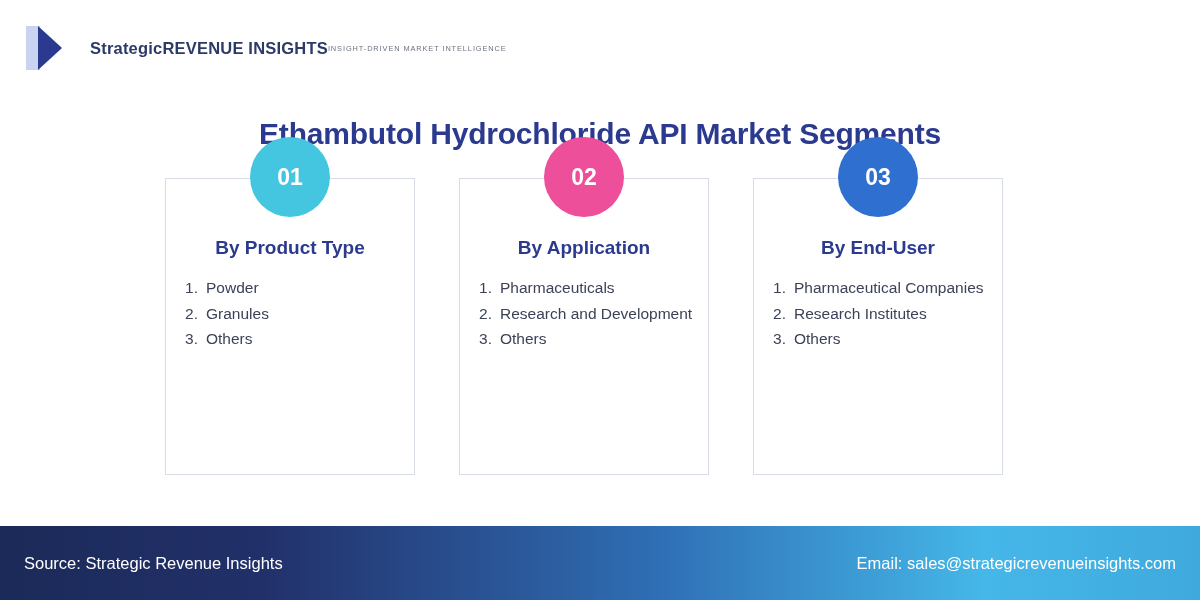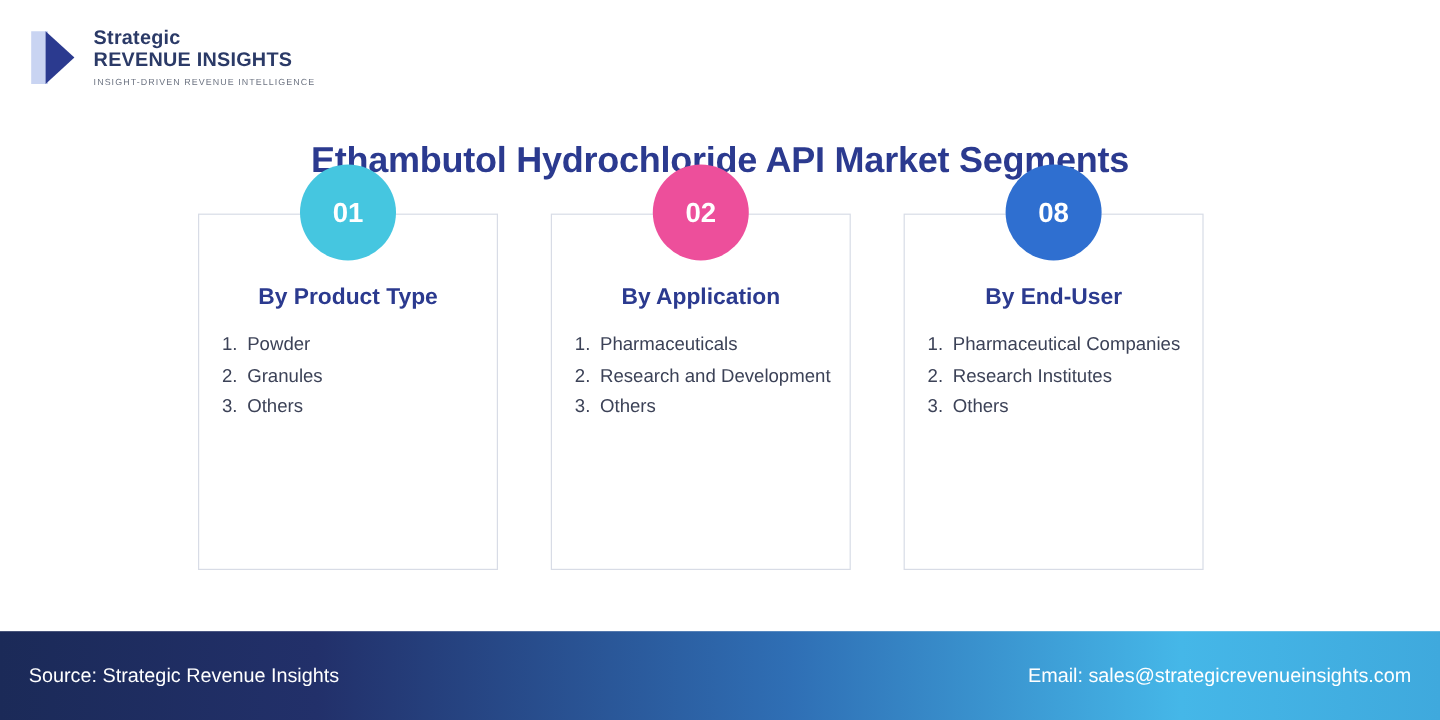--- a/index.html
+++ b/index.html
@@ -25,22 +25,23 @@
     gap: 10px;
   }
   .logo-mark {
     width: 44px;
     height: 56px;
     position: relative;
     flex: 0 0 auto;
   }
   .logo-text {
     display: flex;
-    flex-direction: column;
+    flex-direction: row;
     justify-content: center;
+    margin-left: 12px;
   }
   .logo-line1 {
     font-size: 16.5px;
     font-weight: bold;
     color: #2b3a67;
     letter-spacing: 0.2px;
     line-height: 1.12;
   }
   .logo-line2 {
     font-size: 16.5px;
@@ -156,21 +157,21 @@
 <div class="logo">
   <div class="logo-mark">
     <svg width="44" height="56" viewBox="0 0 44 56" xmlns="http://www.w3.org/2000/svg">
       <path d="M2 6 L2 50 L16 50 L16 6 Z" fill="#c9d4f2"></path>
       <path d="M14 6 L38 28 L14 50 Z" fill="#2b3a8f"></path>
     </svg>
   </div>
   <div class="logo-text">
     <div class="logo-line1">Strategic</div>
     <div class="logo-line2">REVENUE INSIGHTS</div>
-    <div class="logo-tagline">INSIGHT-DRIVEN REVENUE INTELLIGENCE</div>
+    <div class="logo-tagline">INSIGHT-DRIVEN MARKET INTELLIGENCE</div>
   </div>
 </div>
 
 <div class="title">Ethambutol Hydrochloride API Market Segments</div>
 
 <div class="cards">
 
   <div class="card">
     <div class="badge" style="background:#45c6e0;">01</div>
     <div class="card-title">By Product Type</div>
@@ -185,21 +186,21 @@
     <div class="badge" style="background:#ed4f9b;">02</div>
     <div class="card-title">By Application</div>
     <ol class="card-list">
       <li>Pharmaceuticals</li>
       <li>Research and Development</li>
       <li>Others</li>
     </ol>
   </div>
 
   <div class="card">
-    <div class="badge" style="background:#2f6fd0;">08</div>
+    <div class="badge" style="background:#2f6fd0;">03</div>
     <div class="card-title">By End-User</div>
     <ol class="card-list">
       <li>Pharmaceutical Companies</li>
       <li>Research Institutes</li>
       <li>Others</li>
     </ol>
   </div>
 
 </div>
 

